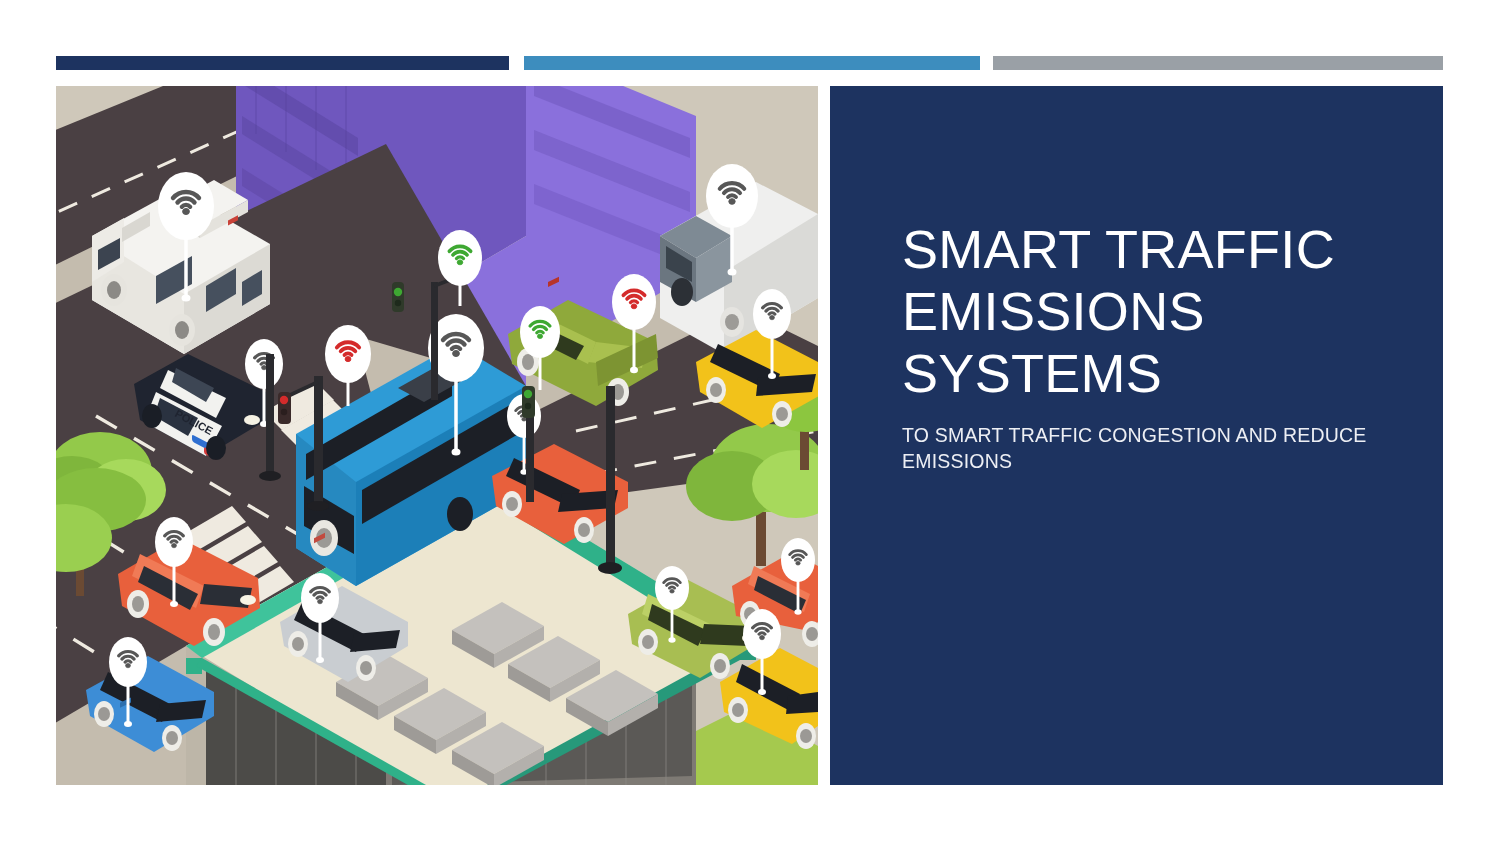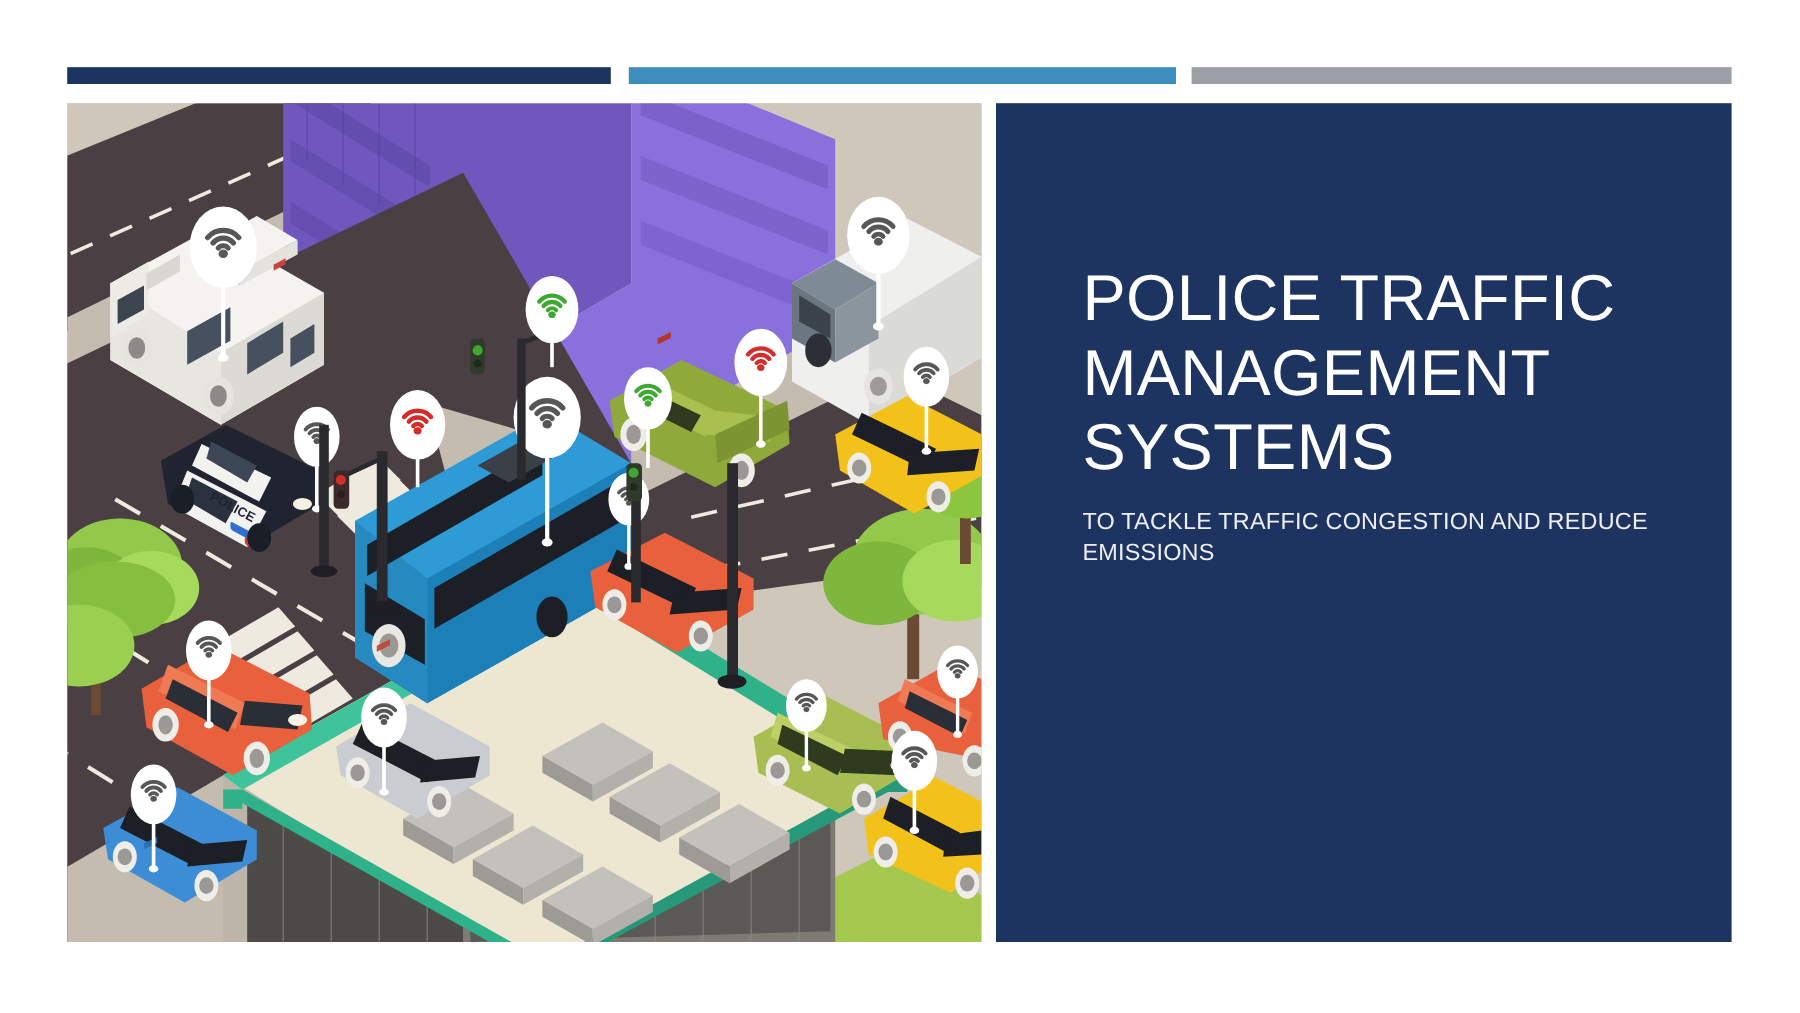--- a/index.html
+++ b/index.html
@@ -568,19 +568,19 @@
         <rect x="210" y="268" width="8" height="120" fill="#2A2A2E"></rect>
         <ellipse cx="214" cy="390" rx="11" ry="5" fill="#1F1F23"></ellipse>
       </g>
 
       </g>
     </svg>
   </div>
 
   <div id="title-panel">
     <div id="title-block">
-      <div id="deck-title">POLICE TRAFFIC MANAGEMENT SYSTEMS</div>
-      <div id="deck-subtitle">TO TACKLE TRAFFIC CONGESTION AND REDUCE EMISSIONS</div>
+      <div id="deck-title">SMART TRAFFIC EMISSIONS SYSTEMS</div>
+      <div id="deck-subtitle">TO SMART TRAFFIC CONGESTION AND REDUCE EMISSIONS</div>
     </div>
 
   </div>
 
 </div>
 
 </body></html>

